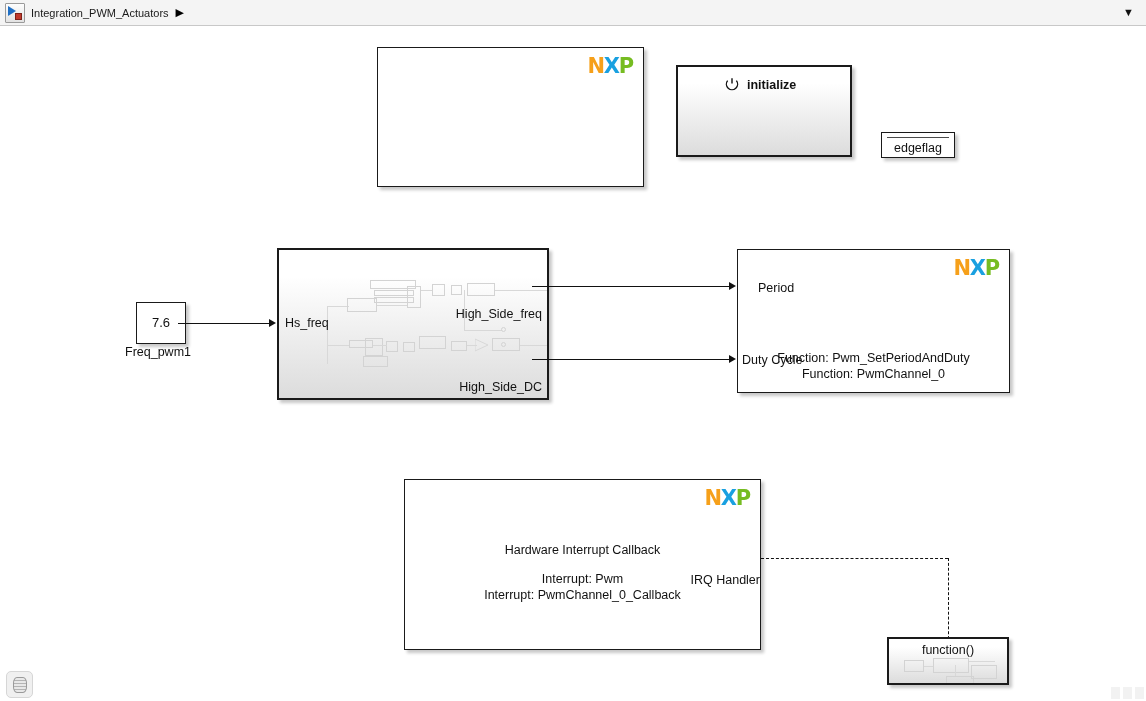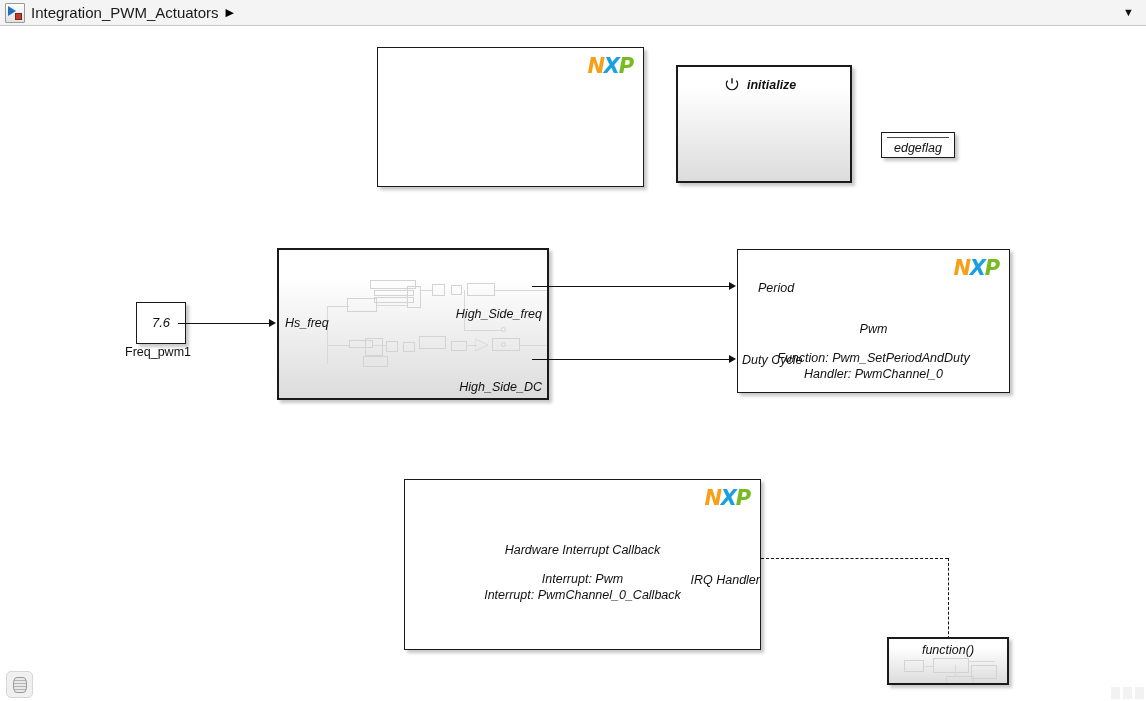--- a/index.html
+++ b/index.html
@@ -45,21 +45,21 @@
   }
   #model-icon .sq {
     position: absolute;
     right: 2px; bottom: 2px;
     width: 7px; height: 7px;
     background: #c0392b;
     border: 1px solid #7d2119;
     box-sizing: border-box;
   }
   #breadcrumb-text {
-    font-size: 15px;
+    font-size: 11px;
     color: #1a1a1a;
     white-space: nowrap;
   }
   #breadcrumb-arrow {
     margin-left: 7px;
     font-size: 11px;
     color: #000;
     line-height: 1;
   }
   #titlebar-spacer { flex: 1 1 auto; }
@@ -80,21 +80,20 @@
 
   
   .blk {
     position: absolute;
     box-sizing: border-box;
     background: #ffffff;
     border: 1px solid #1a1a1a;
   }
   .blk.shadow {
     box-shadow: 3px 3px 3px rgba(0,0,0,0.22);
-    font-style: italic;
   }
   .blk.thick {
     border: 2px solid #1a1a1a;
   }
   .blk.grad {
     background: linear-gradient(#ffffff 0%, #ffffff 18%, #dcdcdc 100%);
   }
   .blk-label {
     position: absolute;
     font-size: 12.5px;
@@ -272,21 +271,21 @@
 </div>
 
 <div id="canvas">
 
   <div class="blk shadow" style="left:377px; top:20px; width:267px; height:140px;">
     <div class="nxp" style="right:10px; top:8px;">
       <span class="n">N</span><span class="x">X</span><span class="p">P</span>
     </div>
   </div>
 
-  <div class="blk thick grad shadow" style="left:676px; top:38px; width:176px; height:118px;">
+  <div class="blk thick grad shadow" style="left:676px; top:38px; width:176px; height:92px;">
     <svg style="position:absolute; left:46px; top:10px;" width="16" height="16" viewBox="0 0 16 16">
       <path d="M3.6 3.6 A5.6 5.6 0 1 0 12.4 3.6" fill="none" stroke="#111" stroke-width="1.4"></path>
       <line x1="8" y1="1.2" x2="8" y2="6.6" stroke="#111" stroke-width="1.4"></line>
     </svg>
     <div class="blk-label" style="left:69px; top:11px; font-weight:bold;">initialize</div>
   </div>
 
   <div class="blk shadow" id="edgeflag-block">
     <div id="edgeflag-rule"></div>
     <div id="edgeflag-text">edgeflag</div>
@@ -348,23 +347,22 @@
 
   <div class="hline" style="left:532px; top:332px; width:198px;"></div>
   <div class="arrow-in" style="left:729px; top:327.5px;"></div>
 
   <div class="blk shadow" style="left:737px; top:222px; width:273px; height:144px;">
     <div class="nxp" style="right:10px; top:8px;">
       <span class="n">N</span><span class="x">X</span><span class="p">P</span>
     </div>
     <div class="port-label" style="left:4px; top:31px;margin-left:16px;">Period</div>
     <div class="port-label" style="left:4px; top:103px;">Duty Cycle</div>
-    <div class="blk-label ctr" style="top:72px;">Pwm</div>
     <div class="blk-label ctr" style="top:101px;">Function: Pwm_SetPeriodAndDuty</div>
-    <div class="blk-label ctr" style="top:117px;">Handler: PwmChannel_0</div>
+    <div class="blk-label ctr" style="top:117px;">Function: PwmChannel_0</div>
   </div>
 
   <div class="blk shadow" style="left:404px; top:452px; width:357px; height:171px;">
     <div class="nxp" style="right:10px; top:8px;">
       <span class="n">N</span><span class="x">X</span><span class="p">P</span>
     </div>
     <div class="blk-label ctr" style="top:63px;">Hardware Interrupt Callback</div>
     <div class="blk-label ctr" style="top:92px;">Interrupt: Pwm</div>
     <div class="blk-label ctr" style="top:108px;">Interrupt: PwmChannel_0_Callback</div>
     <div class="port-label" style="right:0; top:93px;">IRQ Handler</div>

